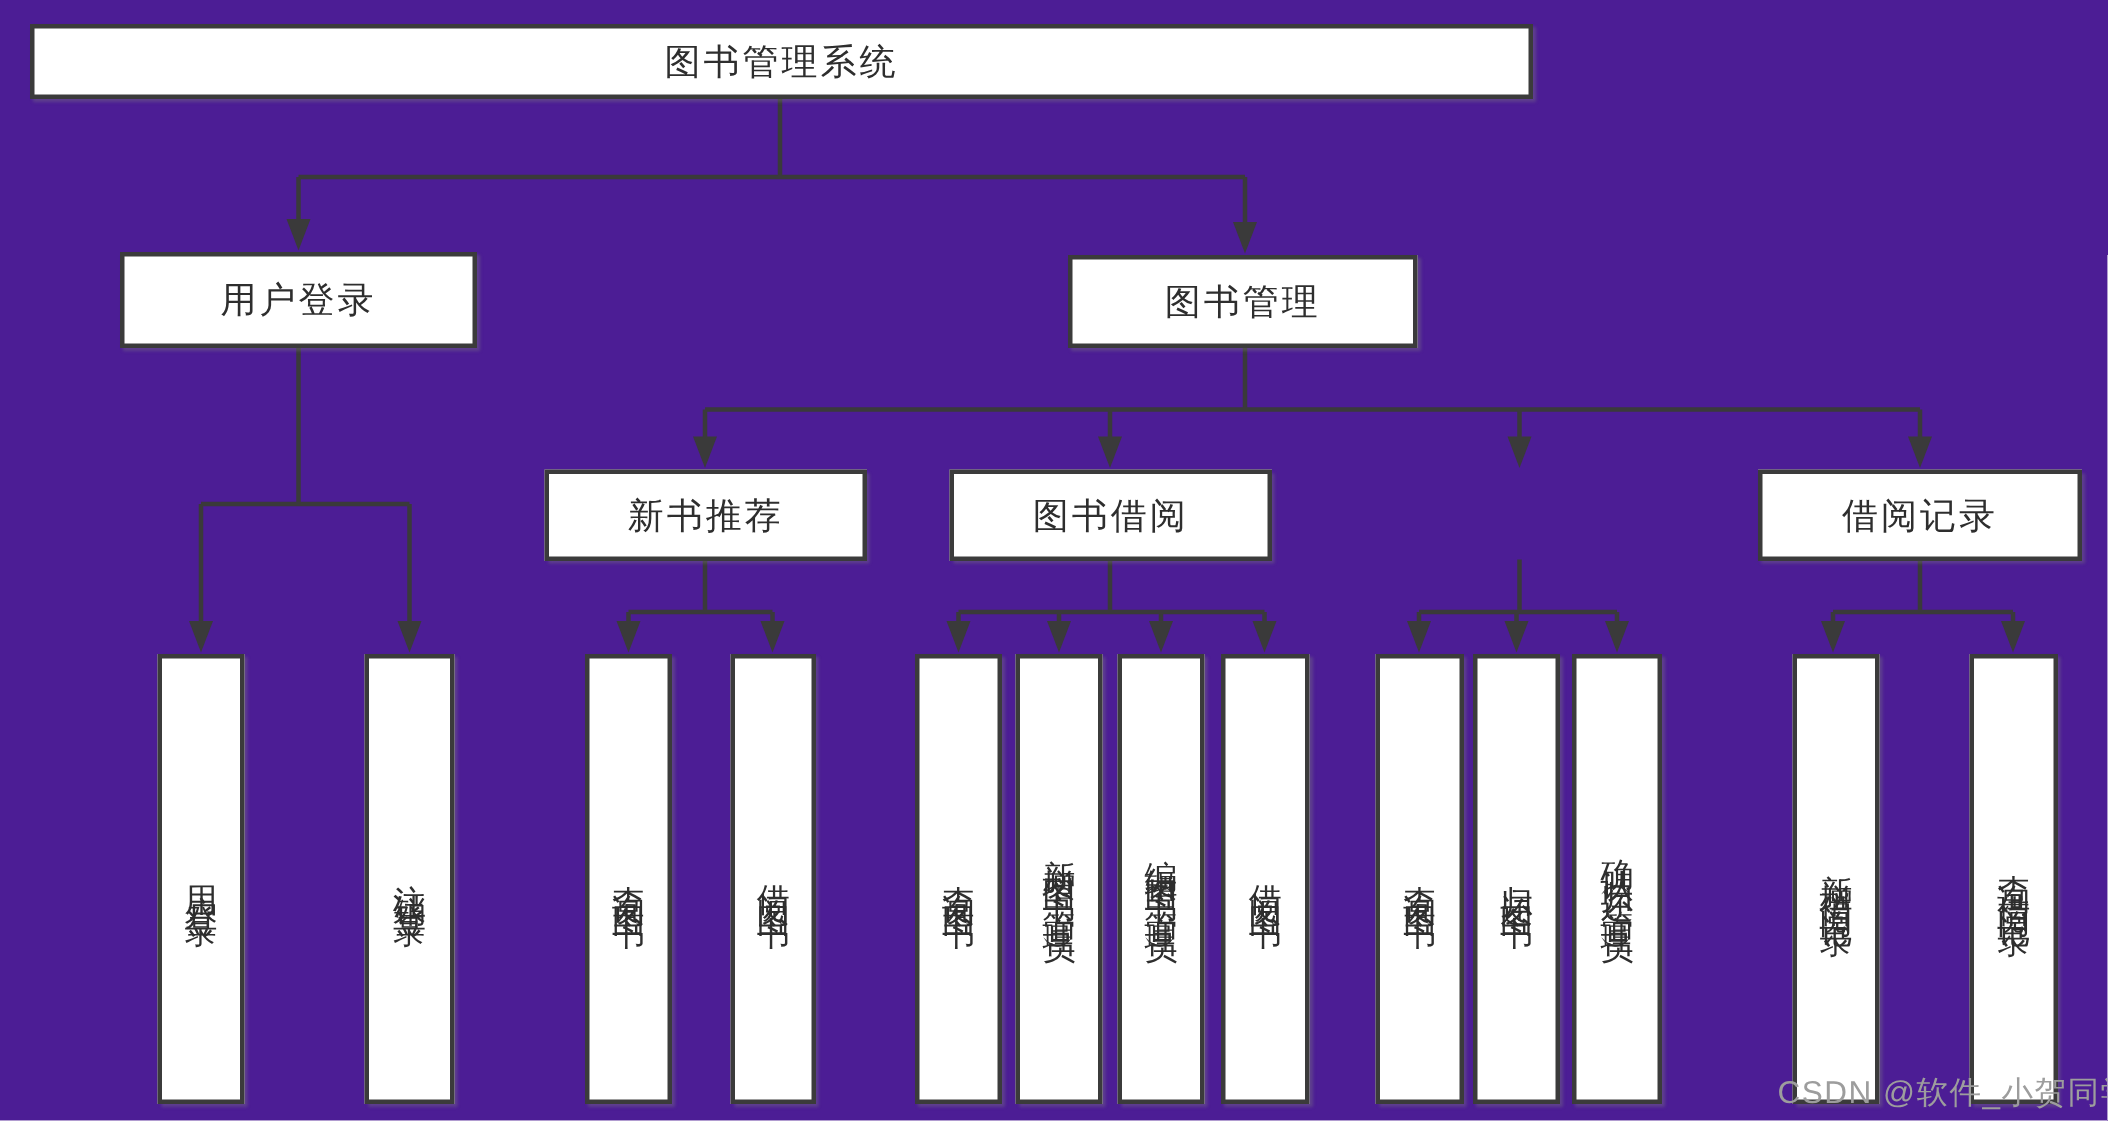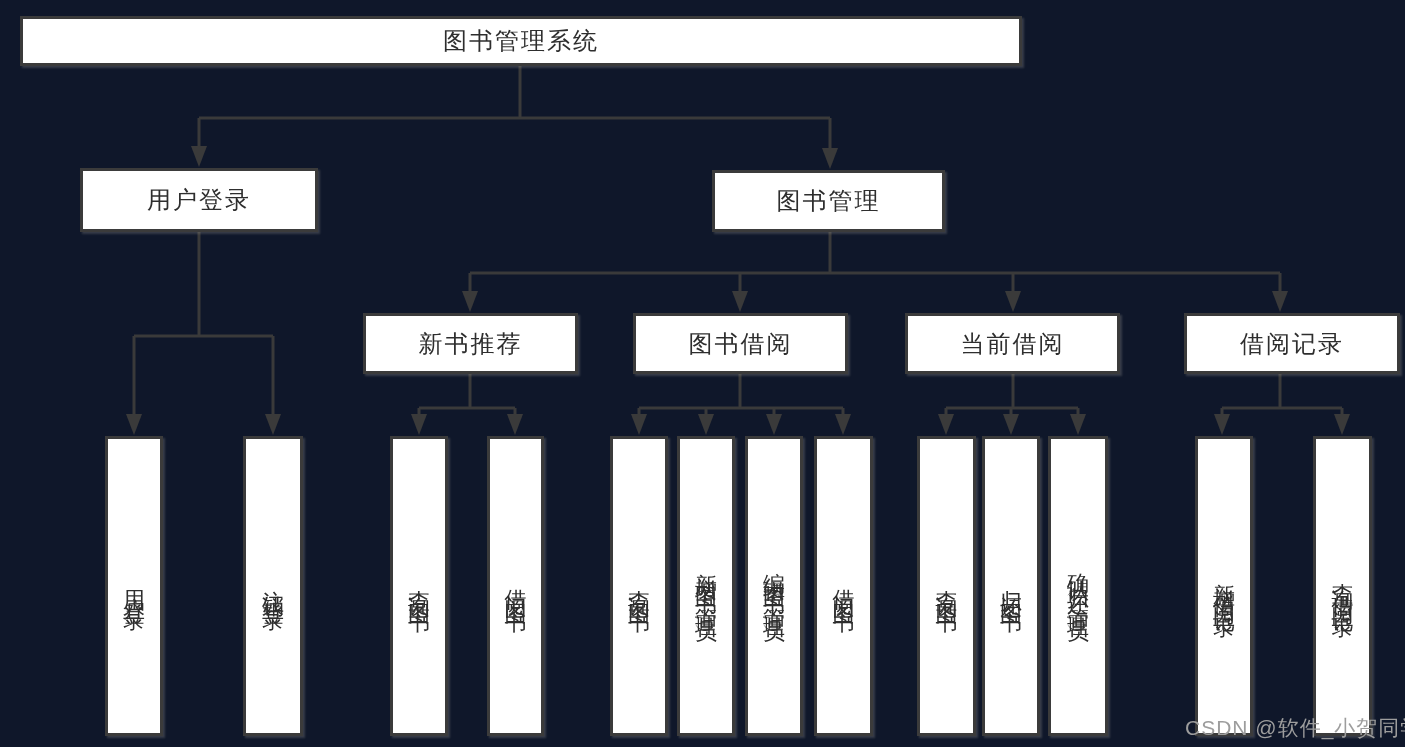--- a/index.html
+++ b/index.html
@@ -1,20 +1,20 @@
 <!DOCTYPE html>
 <html><head>
 <meta charset="utf-8">
 <style>
   html, body { margin: 0; padding: 0; background: #ffffff; }
   .canvas {
     position: relative;
     width: 1405px;
     height: 747px;
-    background: #0f172a;
+    background: #4c1d95;
     font-family: "Liberation Sans", "DejaVu Sans", sans-serif;
     overflow: hidden;
   }
   .wires {
     position: absolute;
     left: 0; top: 0;
     width: 1405px; height: 747px;
     pointer-events: none;
   }
   .box {
@@ -108,24 +108,21 @@
   <div class="box h" style="left:363px; top:313px; width:215px; height:61px;">
     <span>新书推荐</span>
   </div>
 
   <div class="box h" style="left:712px; top:170px; width:233px; height:62px;">
     <span>图书管理</span>
   </div>
   <div class="box h" style="left:633px; top:313px; width:215px; height:61px;justify-content:center;">
     <span>图书借阅</span>
   </div>
-  <div class="box h" style="left:905px; top:313px; width:215px; height:61px;">
-    <span>当前借阅</span>
-  </div>
-  <div class="box h" style="left:1172px; top:313px; width:216px; height:61px;margin-left:12px;">
+  <div class="box h" style="left:1172px; top:313px; width:216px; height:61px;">
     <span>借阅记录</span>
   </div>
 
   <div class="box leaf" style="left:105px; top:436px; width:58px; height:300px;">
     <span>用户登录</span>
   </div>
   <div class="box leaf" style="left:243px; top:436px; width:60px; height:300px;">
     <span>注销登录</span>
   </div>
 

